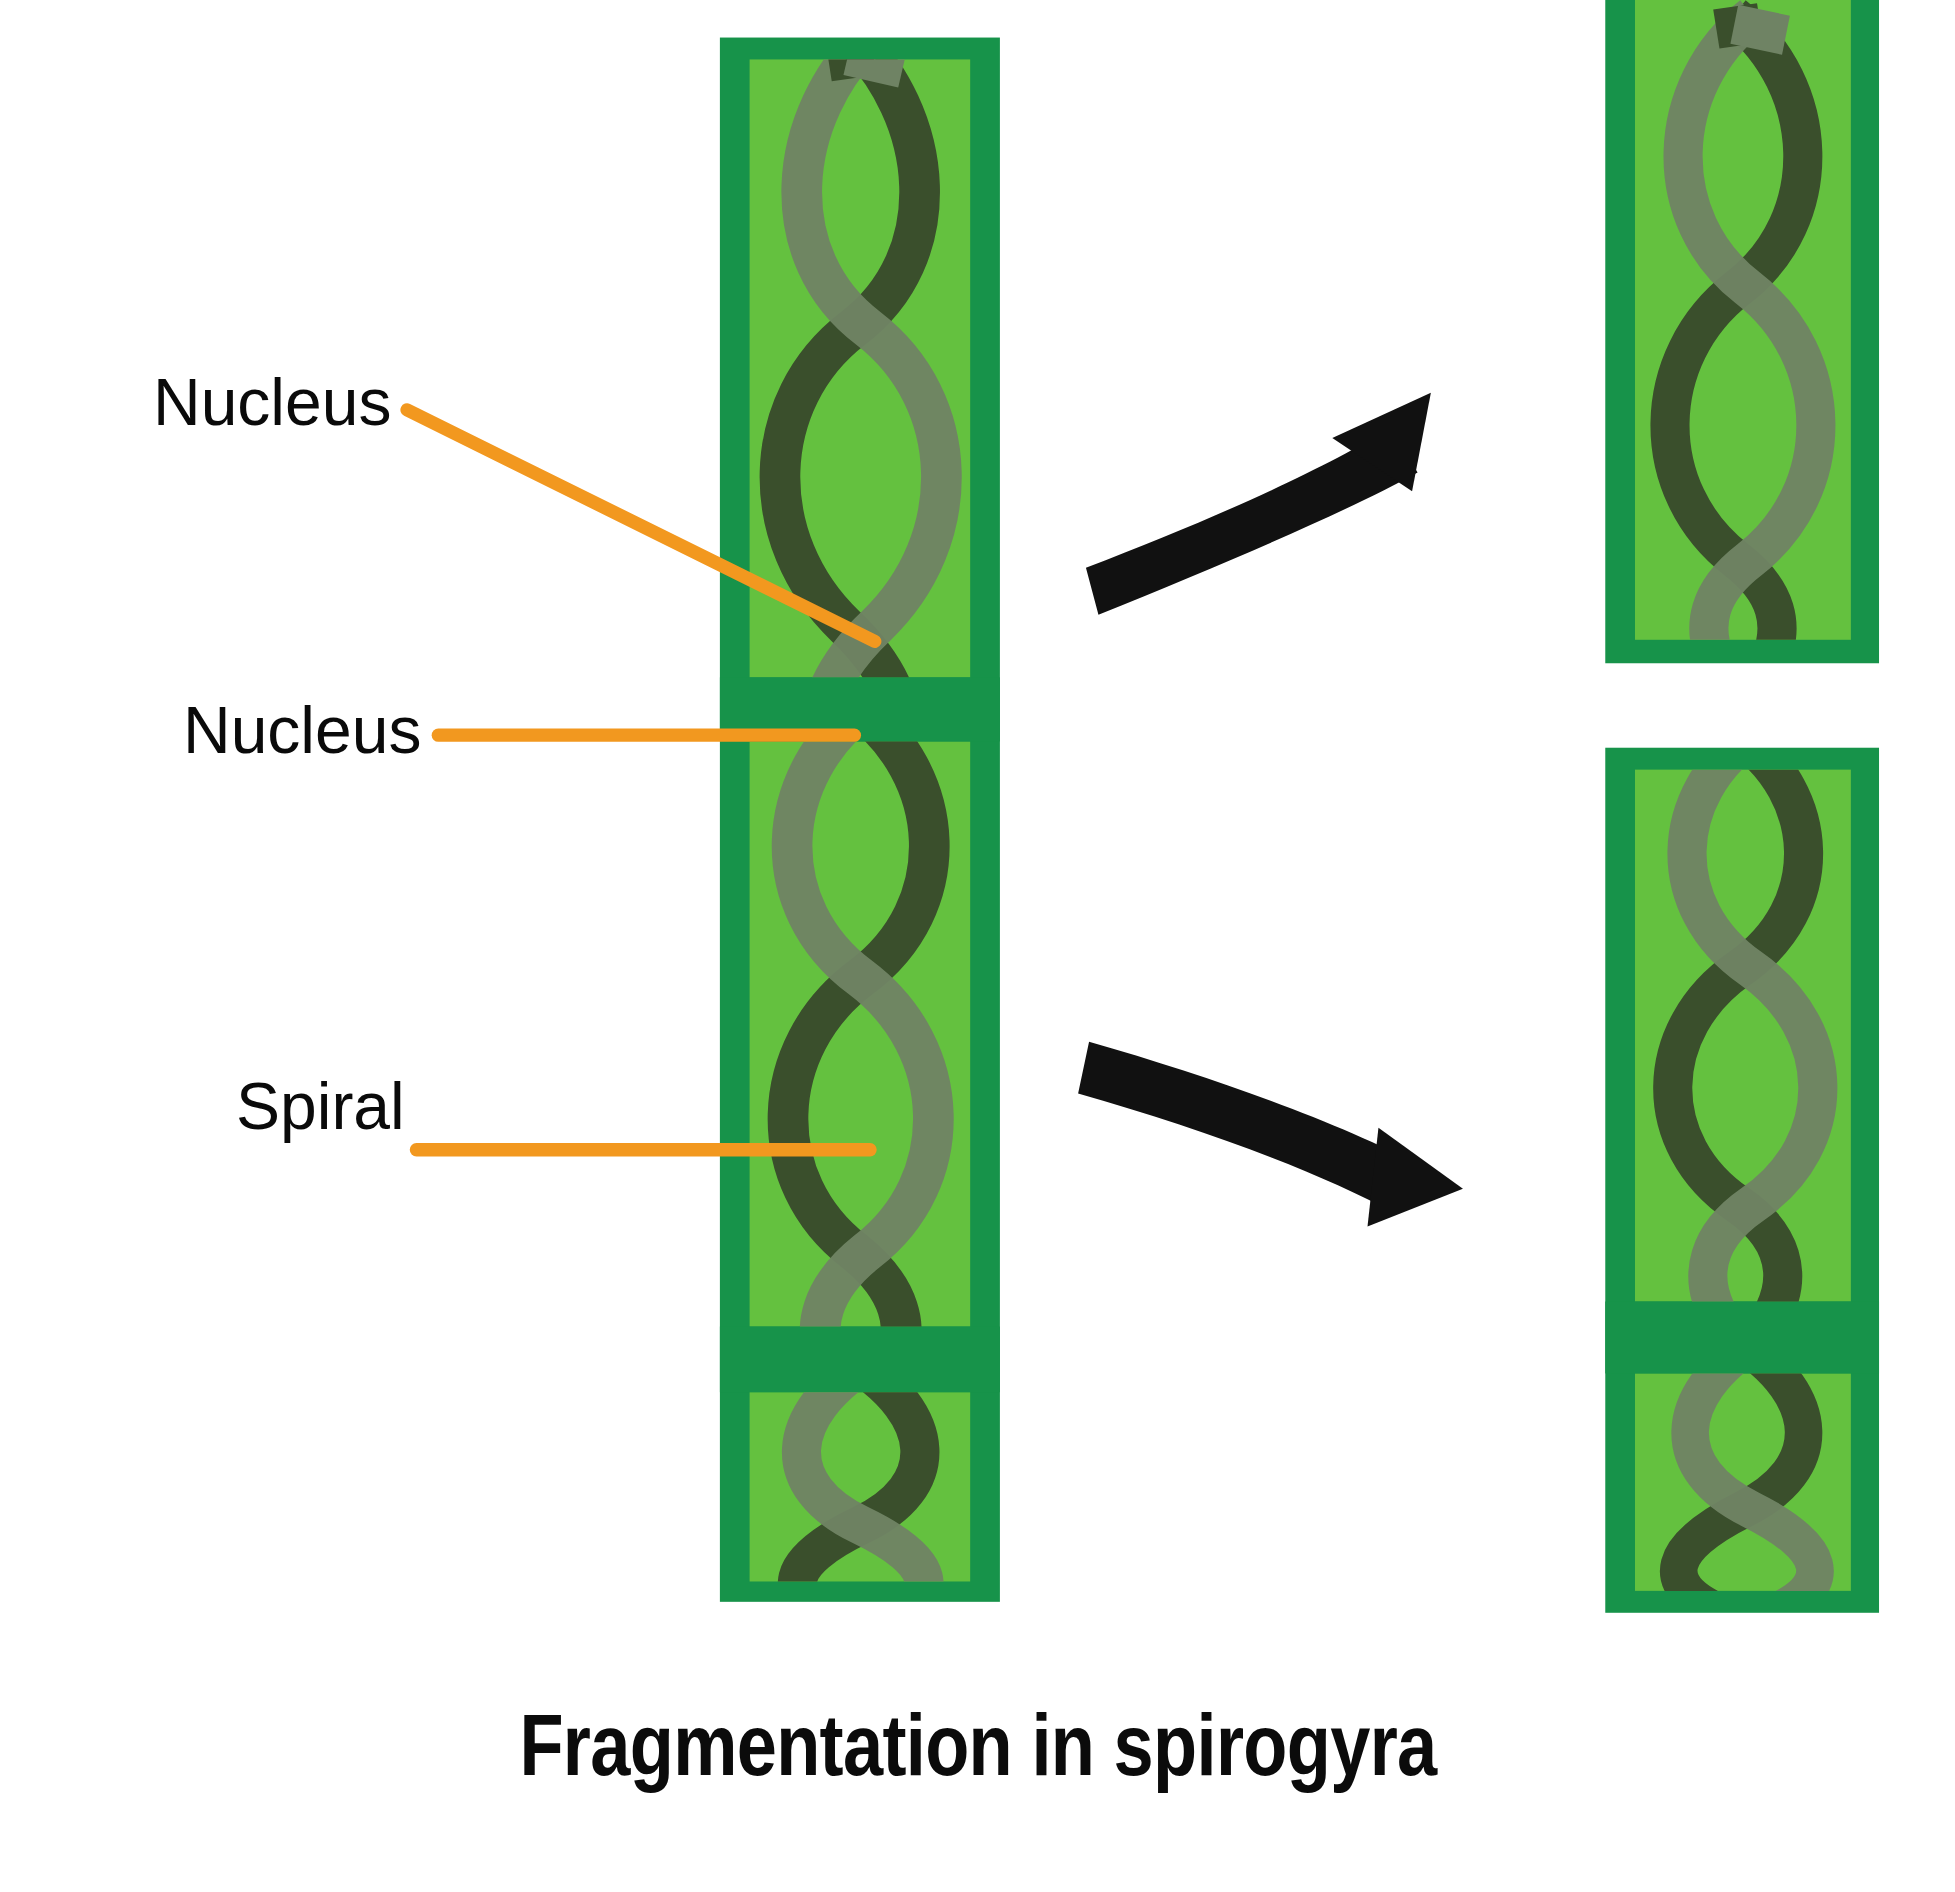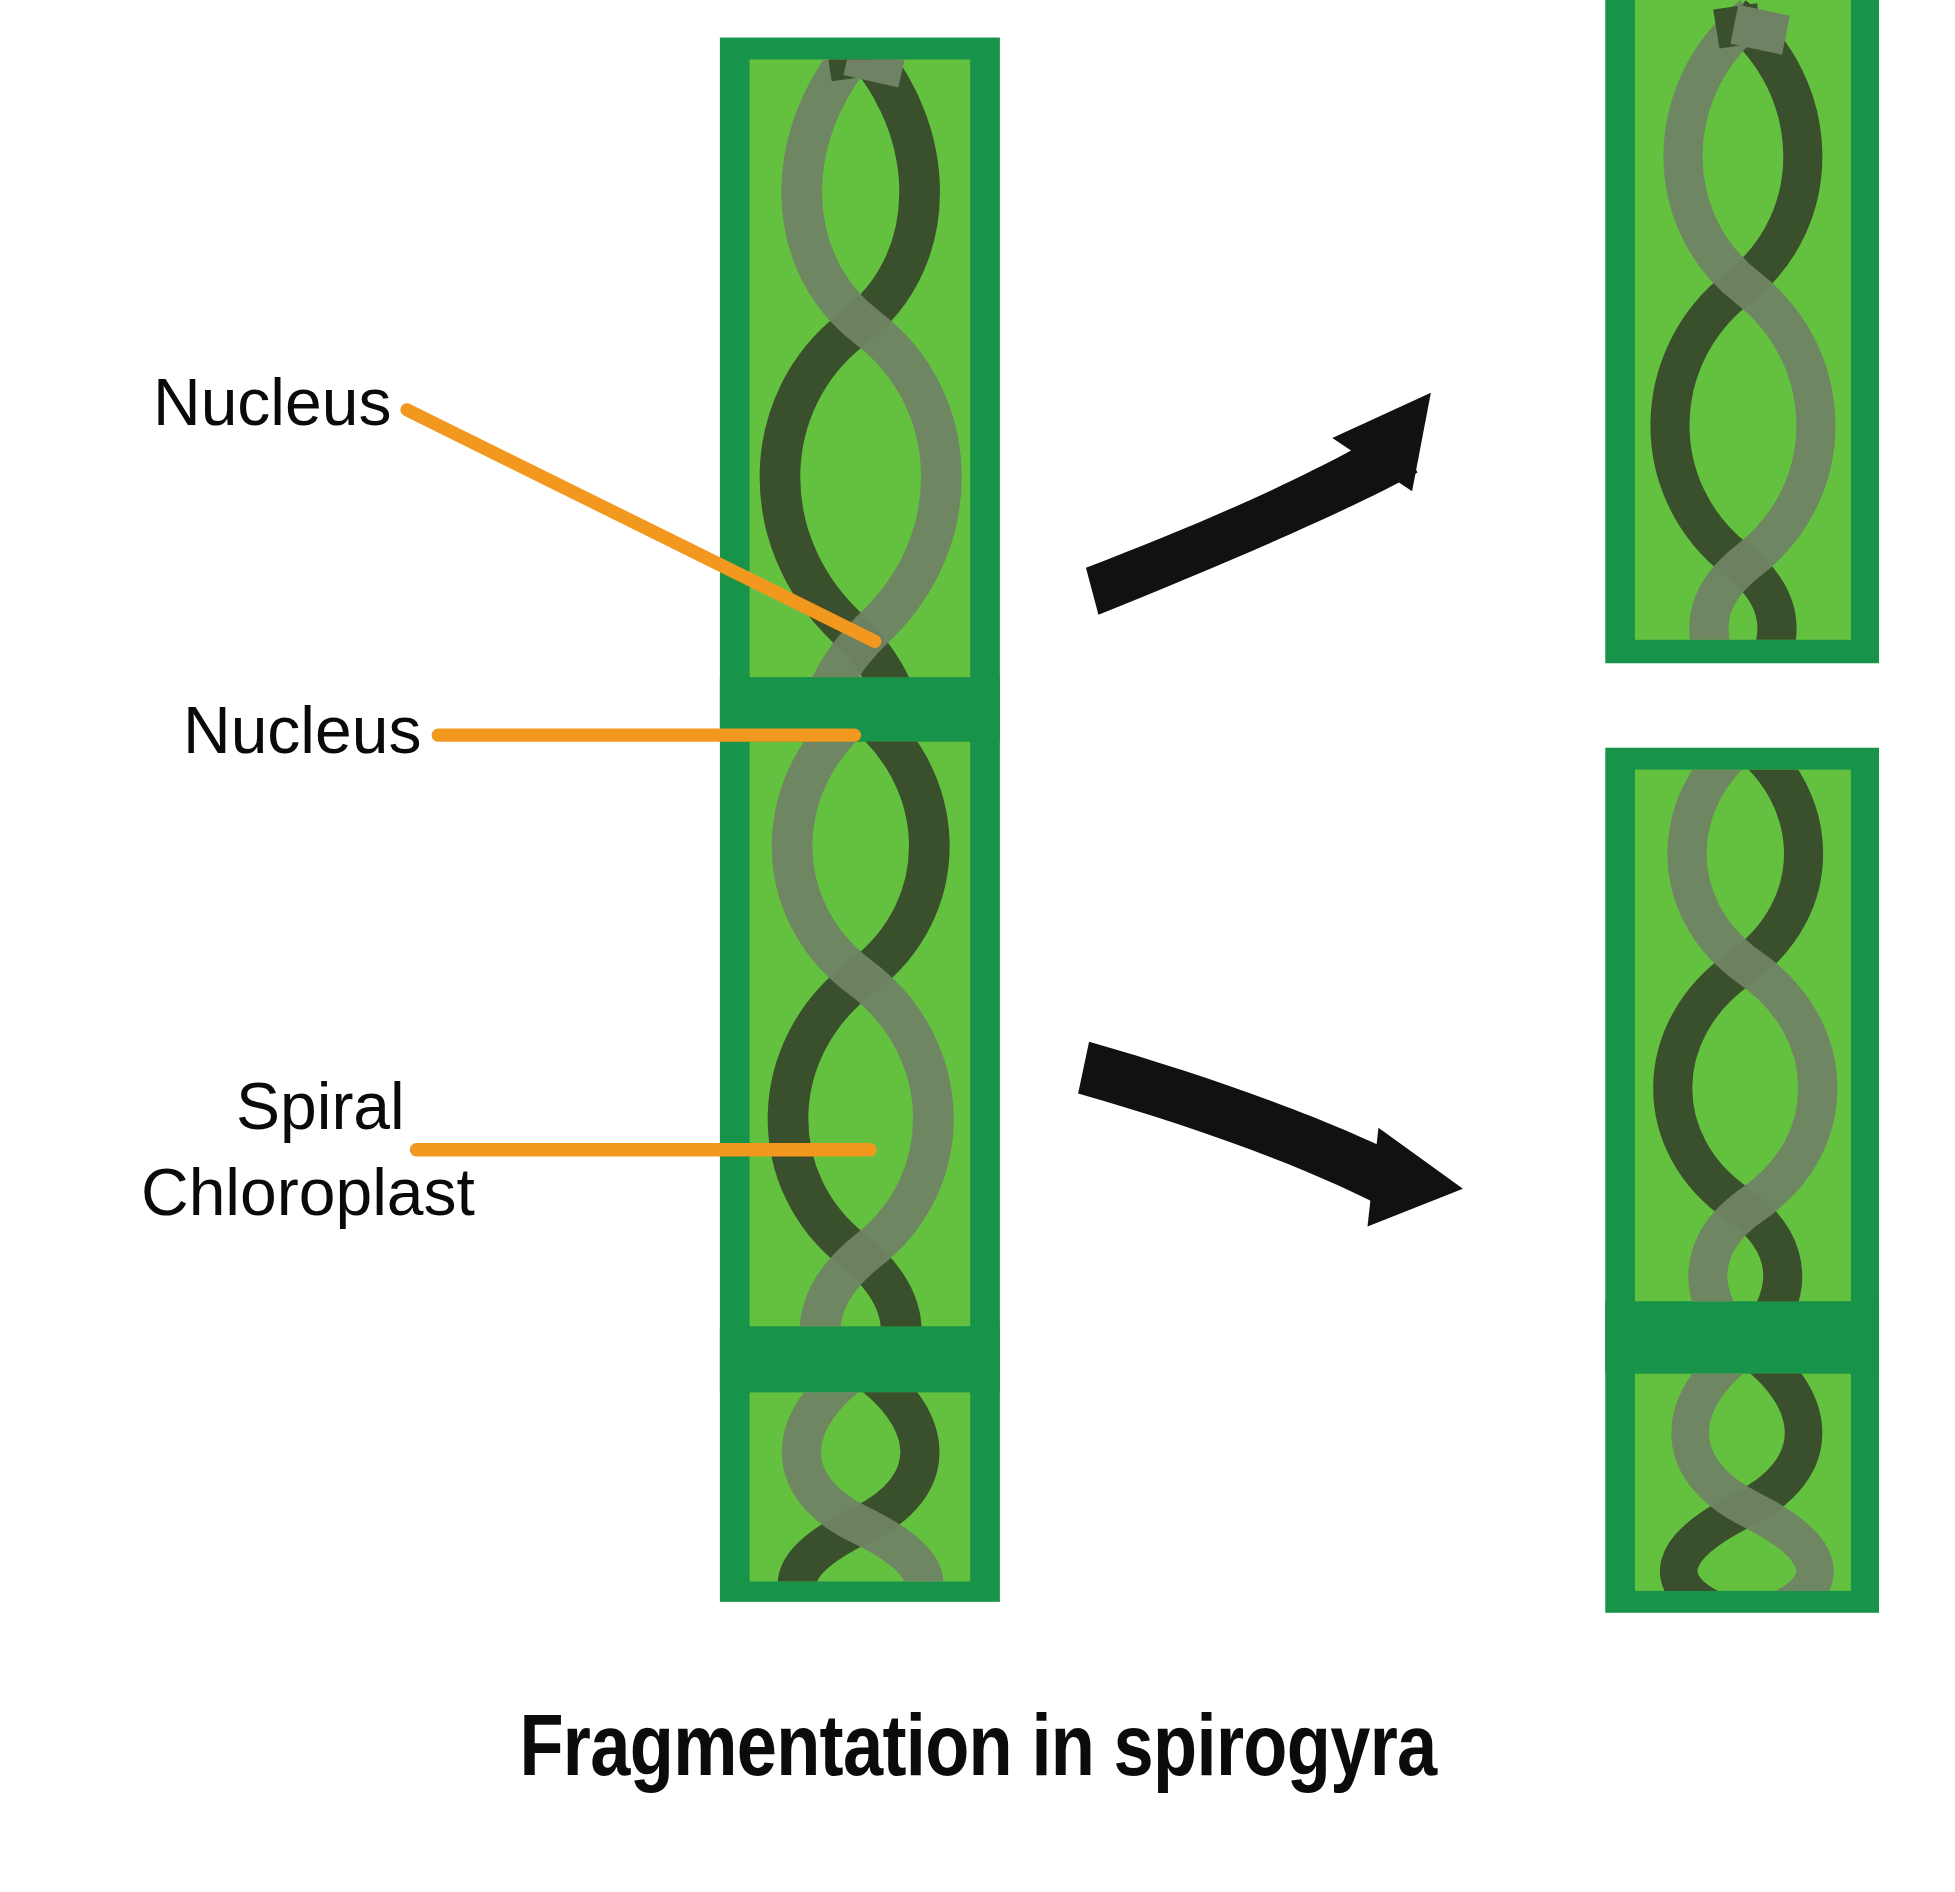--- a/index.html
+++ b/index.html
@@ -123,18 +123,17 @@
       <path d="M1870 1520 L1748 1568 L1762 1442 Z" fill="#111111"></path>
     </g>
   </svg>
 
   <div class="lbl" style="left:153px;top:368px;">Nucleus</div>
 
   <div class="lbl" style="left:183px;top:696px;">Nucleus</div>
 
   <div class="lbl" style="left:224px;top:1072px;margin-left:12px;">Spiral</div>
 
-  <div class="lbl" style="left:141px;top:1158px;">Chloroplast</div>
 
   <div id="title">Fragmentation in spirogyra</div>
 
 </div>
 
 
 </body></html>

